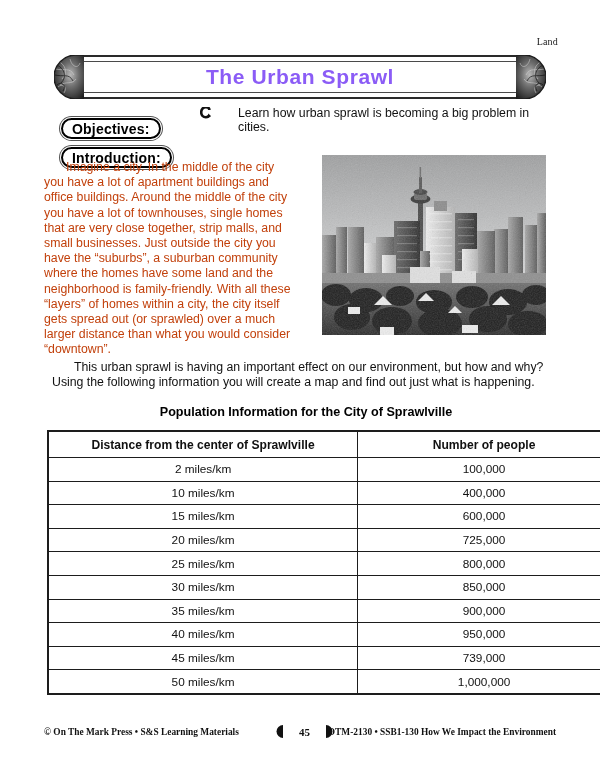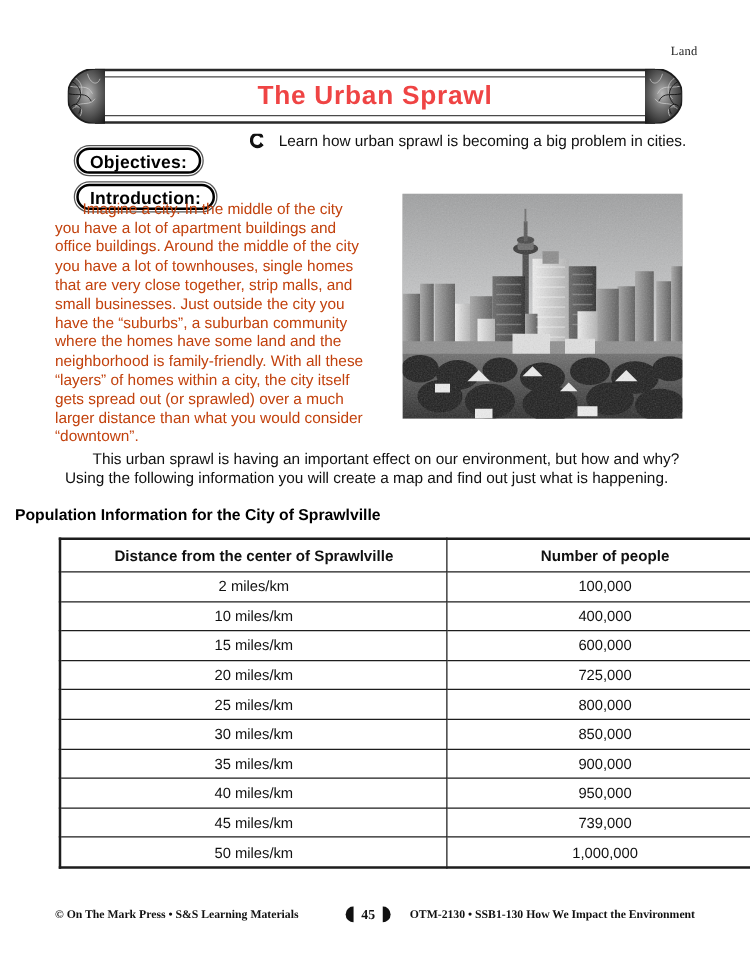--- a/index.html
+++ b/index.html
@@ -80,21 +80,21 @@
     left: 30px;
     right: 30px;
     top: 0;
     bottom: 0;
     display: flex;
     align-items: center;
     justify-content: center;
     font-size: 21px;
     font-weight: bold;
     letter-spacing: 0.6px;
-    color: #ef4444;
+    color: #8b5cf6;
   }
 
   
   .pill {
     position: absolute;
     display: inline-flex;
     align-items: center;
     justify-content: center;
     box-sizing: border-box;
     background: #ffffff;
@@ -113,21 +113,21 @@
   #pill-introduction { left: 61px; top: 133px; }
 
   
   .objective-row {
     position: absolute;
     left: 200px;
     top: 106px;
     right: 40px;
     display: flex;
     align-items: flex-start;
-    gap: 11px;
+    gap: 26px;
   }
   .arrow-bullet {
     flex: 0 0 auto;
     width: 12px;
     height: 14px;
     margin-top: 1px;
   }
   .objective-text {
     font-size: 12.3px;
     line-height: 14px;
@@ -169,21 +169,21 @@
     text-indent: 22px;
     color: #111111;
   }
 
   
   .table-caption {
     position: absolute;
     left: 12px;
     right: 0;
     top: 405px;
-    text-align: left;
+    text-align: center;
     font-size: 12.6px;
     font-weight: bold;
     color: #000000;
   }
 
   
   .data-table {
     position: absolute;
     left: 47px;
     top: 430px;
@@ -227,21 +227,21 @@
     left: 0;
     top: 0;
     white-space: nowrap;
   }
   .footer-center {
     position: absolute;
     left: 232px;
     top: -2px;
     display: flex;
     align-items: center;
-    gap: 6px;
+    gap: 16px;
   }
   .footer-center .pagenum {
     font-size: 11px;
     font-weight: bold;
   }
   .ornament { width: 7px; height: 13px; }
   .footer-right {
     position: absolute;
     right: 0;
     top: 0;

